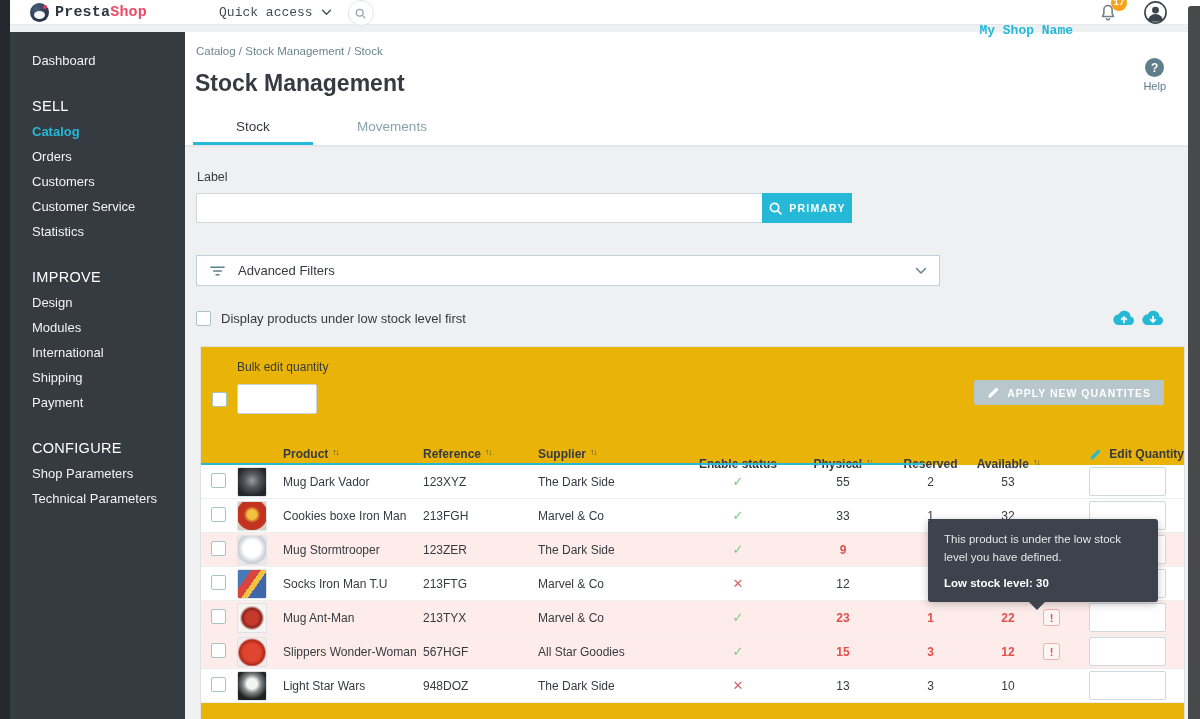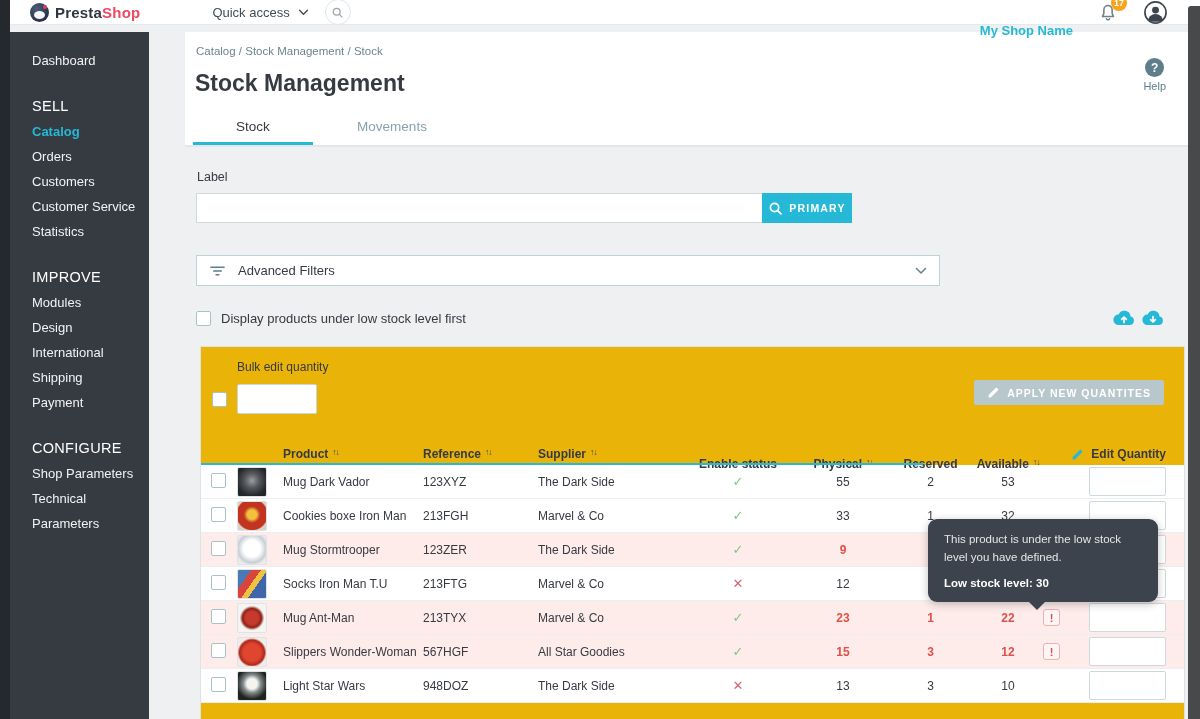--- a/index.html
+++ b/index.html
@@ -7,42 +7,42 @@
   body {
     position:relative; overflow:hidden; background:#eef0f1;
     font-family:"Liberation Sans","DejaVu Sans",sans-serif; color:#363a41;
   }
   
   .rail { position:absolute; left:0; top:0; width:10px; height:719px; background:#25282d; z-index:6; }
   .scrollbar { position:absolute; right:0; top:6px; width:12px; height:713px; background:#48494b; z-index:40; border-top-left-radius:3px; }
 
   
   .topbar { position:absolute; left:10px; top:0; width:1190px; height:25px; background:#fff;
-            display:flex; align-items:center; z-index:5; border-bottom:1px solid #e6e9eb; }
+            display:flex; z-index:5; border-bottom:1px solid #e6e9eb;font-family:Liberation Mono, monospace; }
   .logo-wrap { margin-left:20px; display:flex; align-items:center; gap:6px; }
   .ps-mark { position:relative; width:19px; height:19px; border-radius:50%;
              background:radial-gradient(circle at 35% 30%, #4a5d7a, #273246 72%); }
   .ps-mark::before { content:''; position:absolute; left:4px; bottom:3px; width:11px; height:8px;
              background:#f4f6f8; border-radius:50%; }
   .ps-mark::after { content:''; position:absolute; right:2px; top:2px; width:4px; height:4px;
              background:#e8385f; border-radius:50%; }
   .ps-name { font-size:15px; font-weight:700; color:#2f3640; letter-spacing:.2px; }
   .ps-name .shop { color:#ee4962; }
   .quickaccess { margin-left:72px; display:flex; align-items:center; gap:8px; font-size:13px; color:#414d56; cursor:pointer; }
   .search-circle { margin-left:16px; width:26px; height:26px; border:1px solid #e0e5e7; border-radius:50%;
                    background:#fff; display:flex; align-items:center; justify-content:center; }
   .topbar-right { margin-left:auto; display:flex; align-items:center; gap:24px; margin-right:32px; }
   .shop-name { font-size:13px; font-weight:700; color:#25b9d7;margin-top:37px; }
   .bell-wrap { position:relative; width:22px; height:22px; }
   .bell-badge { position:absolute; top:-6px; right:-8px; min-width:16px; height:16px; padding:0 2px;
                 background:#f8a31a; border-radius:50%; color:#fff; font-size:9px; font-weight:700;
                 display:flex; align-items:center; justify-content:center; }
 
   
-  .sidebar { position:absolute; left:10px; top:32px; width:139px; height:687px; background:#363a41;
+  .sidebar { position:absolute; left:10px; top:32px; width:175px; height:687px; background:#363a41;
              padding-top:16px; z-index:4; }
   .side-item { height:25px; line-height:25px; padding-left:22px; font-size:13px; color:#f1f3f5; cursor:pointer; }
   .side-item.active { color:#25b9d7; font-weight:700; }
   .side-section { margin-top:21px; height:25px; line-height:25px; padding-left:22px;
                   font-size:14.5px; font-weight:400; color:#fff; letter-spacing:.3px; }
 
   
   .content { position:absolute; left:185px; top:32px; width:1015px; height:687px; }
 
   .page-head { position:relative; height:114px; background:#fff; border-bottom:1px solid #e2e6e8;
@@ -93,21 +93,21 @@
 
   .table { position:absolute; left:0; top:90px; right:0; }
   .thead, .trow { display:grid; padding-left:10px;
     grid-template-columns:26px 46px 140px 115px 140px 120px 90px 85px 70px 40px 1fr;
     align-items:center; }
   .thead { height:28px; position:relative; font-size:12px; font-weight:700; color:#363a41; }
   .thead::after { content:''; position:absolute; left:0; bottom:0; width:722px; height:2px; background:#25b9d7; }
   .hcell { display:flex; align-items:center; gap:4px; }
   .hcell.center { justify-content:center;margin-top:20px; }
   .sort { font-size:8.5px; letter-spacing:-1px; color:#3f4952; position:relative; top:-2px; cursor:pointer; }
-  .edit-h { grid-column:10 / 12; justify-content:flex-end; padding-right:18px; gap:7px; }
+  .edit-h { grid-column:10 / 12; justify-content:flex-end; gap:7px; }
 
   .trow { height:34px; border-bottom:1px solid #eceff0; font-size:12px; color:#363a41; background:#fff; }
   .trow.low { background:#fdecea; }
   .thumb { width:30px; height:30px; border:1px solid #dfe3e6; border-radius:2px; display:block; }
   .t0 { background:radial-gradient(circle at 50% 45%, #9a9da1 0%, #55585d 35%, #232529 75%); }
   .t1 { background:radial-gradient(circle at 50% 45%, #f2c23e 0 22%, #c23320 40% 72%, #d9d2c8 78%); }
   .t2 { background:radial-gradient(circle at 50% 45%, #ffffff 0 40%, #c9ced3 68%, #e8eaec 80%); }
   .t3 { background:linear-gradient(125deg, #4a79b8 0 28%, #d9453c 28% 48%, #f0c23f 48% 62%, #3f66a8 62%); }
   .t4 { background:radial-gradient(circle at 50% 50%, #c63a2e 0 32%, #8f2219 48%, #f4f4f2 62%); }
   .t5 { background:radial-gradient(circle at 50% 52%, #e0462f 0 42%, #b02a1c 62%, #efece9 72%); }
@@ -118,21 +118,21 @@
   .num { text-align:center; }
   .low .num { color:#e0504a; font-weight:700; }
   .warncell { display:flex; }
   .warnbox { width:17px; height:17px; border:1px solid #eeb1ab; border-radius:3px; background:#fdf5f4;
              color:#e0504a; font-size:11px; font-weight:700; display:flex; align-items:center;
              justify-content:center; cursor:pointer; }
   .qty-input { width:77px; height:29px; margin-left:6px; border:1px solid #cdd9dc; border-radius:2px;
                background:#fff; outline:none; padding:0 8px; font-size:12px; font-family:inherit; }
 
   
-  .tooltip { position:absolute; left:928px; top:519px; width:230px; background:#3d434c; border-radius:9px;
+  .tooltip { position:absolute; left:928px; top:519px; width:230px; background:#3d434c; border-radius:3px;
              padding:12px 16px 13px; z-index:30; box-shadow:0 2px 8px rgba(0,0,0,.25); }
   .tooltip-msg { font-size:11.5px; color:#e3e7ea; line-height:1.55; }
   .tooltip-low { margin-top:10px; font-size:11.5px; font-weight:700; color:#fff; }
   .tooltip::after { content:''; position:absolute; left:101px; bottom:-8px; width:0; height:0;
              border-left:8px solid transparent; border-right:8px solid transparent; border-top:8px solid #3d434c; }
 
   svg { display:block; }
 </style>
 </head>
 <body>
@@ -182,22 +182,22 @@
 
 <nav class="sidebar">
   <div class="side-item">Dashboard</div>
   <div class="side-section">SELL</div>
   <div class="side-item active">Catalog</div>
   <div class="side-item">Orders</div>
   <div class="side-item">Customers</div>
   <div class="side-item">Customer Service</div>
   <div class="side-item">Statistics</div>
   <div class="side-section">IMPROVE</div>
+  <div class="side-item">Design</div>
   <div class="side-item">Modules</div>
-  <div class="side-item">Design</div>
   <div class="side-item">International</div>
   <div class="side-item">Shipping</div>
   <div class="side-item">Payment</div>
   <div class="side-section">CONFIGURE</div>
   <div class="side-item">Shop Parameters</div>
   <div class="side-item">Technical Parameters</div>
 </nav>
 
 <main class="content">
 

